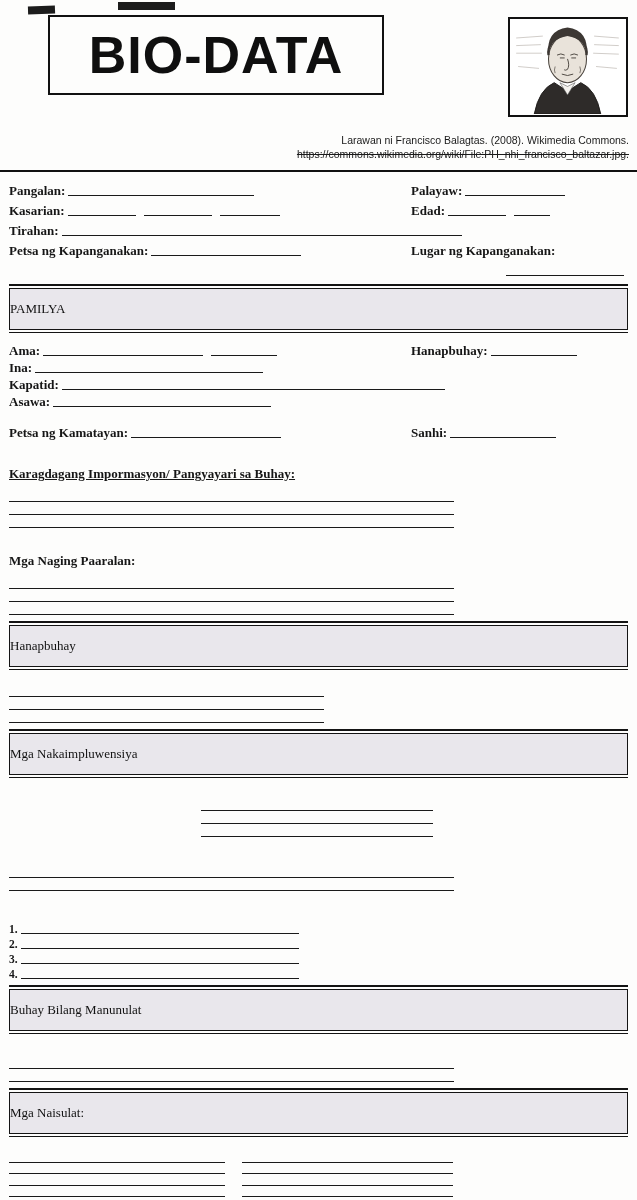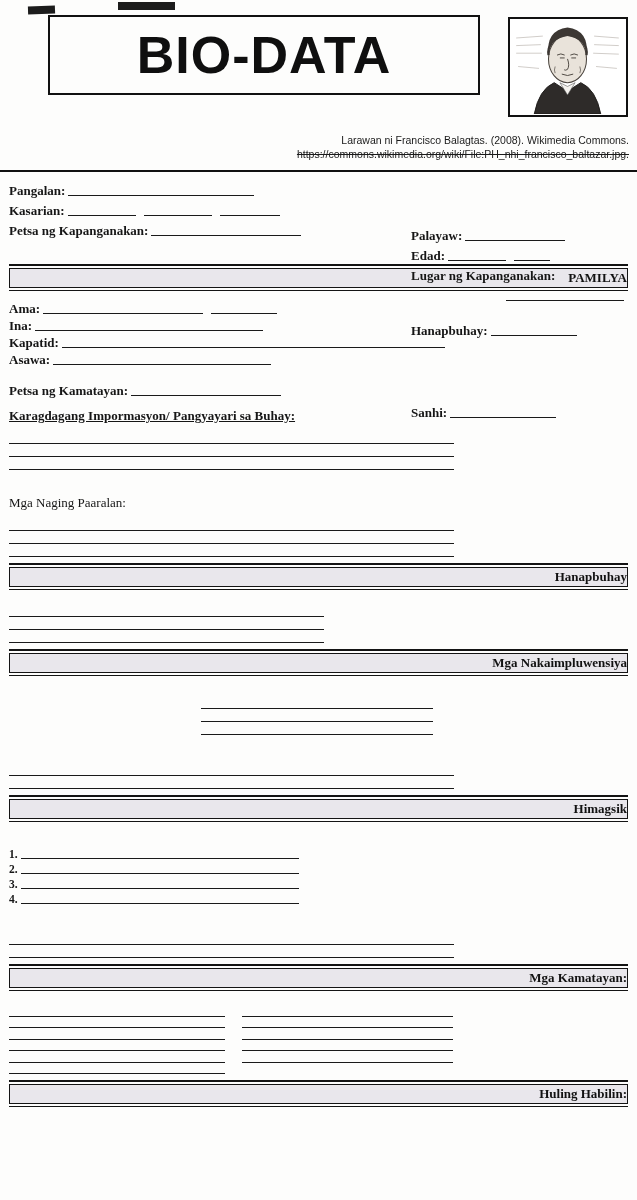--- a/index.html
+++ b/index.html
@@ -10,21 +10,21 @@
     background:#fdfdfc; color:#161616; overflow:hidden;
   }
   
   .artifact { position:absolute; background:#1c1c1c; }
   .a1 { left:28px; top:6px; width:27px; height:8px; transform:rotate(-2deg); }
   .a2 { left:118px; top:2px; width:57px; height:8px; }
 
   
   .hdr { position:relative; height:170px; }
   .title-box {
-    position:absolute; left:48px; top:15px; width:432px; height:80px;
+    position:absolute; left:48px; top:15px; width:336px; height:80px;
     border:2.5px solid #111; display:flex; align-items:center; justify-content:center;text-align:right;
   }
   .title-box h1 {
     font-family:"Liberation Sans", sans-serif; font-weight:900;
     font-size:52px; letter-spacing:1px; color:#0f0f0f;
   }
   .portrait-box {
     position:absolute; right:9px; top:17px; width:120px; height:100px;
     border:2.5px solid #111; background:#fff; overflow:hidden;
   }
@@ -35,36 +35,36 @@
   .rule-thick { border:0; border-top:2.5px solid #111; }
 
   .content { padding:0 9px; }
   .lbl { font-weight:bold; font-size:13px; white-space:nowrap; }
   .bl { display:inline-block; border-bottom:1.6px solid #1a1a1a; height:11px; vertical-align:-1px; margin-left:3px; }
   .bl + .bl { margin-left:8px; }
   .line { border-bottom:1.6px solid #1a1a1a; height:13px; }
 
   .prow { display:flex; height:20px; align-items:flex-start; }
   .cell-l { flex:1; }
-  .cell-r { width:217px; flex:none;margin-top:45px; }
+  .cell-r { width:217px; flex:none; }
   .personal { padding-top:9px; padding-bottom:3px; }
   .lugar-blank-row { text-align:right; padding-right:4px; }
 
   
   .band-wrap { border-top:2px solid #141414; border-bottom:1.5px solid #141414; padding:2px 0; }
   .band {
-    border:1.5px solid #141414; background:#e9e7ec; text-align:right;
-    font-weight:bold; font-size:13px; line-height:16px; padding:1px 0; color:#121212;
+    border:1.5px solid #141414; background:#e9e7ec; text-align:left;
+    font-weight:normal; font-size:13px; line-height:16px; padding:12px 0; color:#121212;
   }
 
   .fam { padding-top:8px; padding-bottom:5px; }
   .frow { display:flex; height:17px; align-items:center; }
   .gap14 { height:14px; } .gap10 { height:10px; } .gap6 { height:6px; }
-  .heading-ul { font-weight:bold; font-size:13px; text-decoration:underline; height:17px; }
-  .heading-b  { font-weight:normal; font-size:13px; height:17px; }
+  .heading-ul { font-weight:bold; font-size:13px; text-decoration:underline; height:17px;margin-top:16px; }
+  .heading-b  { font-weight:bold; font-size:13px; height:17px; }
 
   .sec-lines { padding-top:6px; padding-bottom:6px; }
   .mt8{margin-top:8px;} .mt14{margin-top:14px;} .mt16{margin-top:16px;}
   .w445 .line{ width:445px; } .w315 .line{ width:315px; }
   .indent-center { padding-left:192px; }
   .indent-center .line { width:232px; }
 
   .hrow { height:15px; }
   .hrow .num { font-weight:bold; font-size:11.5px; }
   .hrow .bl { width:278px; }
@@ -136,20 +136,25 @@
       <div class="prow">
         <div class="cell-l">
           <span class="lbl">Kasarian:</span><span class="bl" style="width:68px"></span><span class="bl" style="width:68px"></span><span class="bl" style="width:60px"></span>
         </div>
         <div class="cell-r">
           <span class="lbl">Edad:</span><span class="bl" style="width:58px"></span><span class="bl" style="width:36px"></span>
         </div>
       </div>
       <div class="prow">
         <div class="cell-l">
+          <span class="lbl">Tirahan:</span><span class="bl" style="width:400px"></span>
+        </div>
+      </div>
+      <div class="prow">
+        <div class="cell-l">
           <span class="lbl">Petsa ng Kapanganakan:</span><span class="bl" style="width:150px"></span>
         </div>
         <div class="cell-r">
           <span class="lbl">Lugar ng Kapanganakan:</span>
         </div>
       </div>
       <div class="prow">
         <div class="cell-l"></div>
         <div class="cell-r lugar-blank-row">
           <span class="bl" style="width:118px"></span>
@@ -236,41 +241,41 @@
       </div>
     </div>
 
     <div class="sec-lines">
       <div class="w445 mt16">
         <div class="line"></div>
         <div class="line"></div>
       </div>
     </div>
 
-    <div class="band-wrap">
-      <div class="band">Himagsik</div>
-    </div>
     <div class="sec-lines">
       <div class="mt16">
         <div class="hrow"><span class="num">1.</span><span class="bl"></span></div>
         <div class="hrow"><span class="num">2.</span><span class="bl"></span></div>
         <div class="hrow"><span class="num">3.</span><span class="bl"></span></div>
         <div class="hrow"><span class="num">4.</span><span class="bl"></span></div>
       </div>
     </div>
 
+    <div class="band-wrap">
+      <div class="band">Buhay Bilang Manunulat</div>
+    </div>
     <div class="sec-lines">
       <div class="w445 mt16">
         <div class="line"></div>
         <div class="line"></div>
       </div>
     </div>
 
     <div class="band-wrap">
-      <div class="band">Mga Kamatayan:</div>
+      <div class="band">Mga Naisulat:</div>
     </div>
     <div class="sec-lines">
       <div class="cols mt8">
         <div class="colL">
           <div class="line"></div>
           <div class="line"></div>
           <div class="line"></div>
           <div class="line"></div>
           <div class="line"></div>
           <div class="line"></div>

